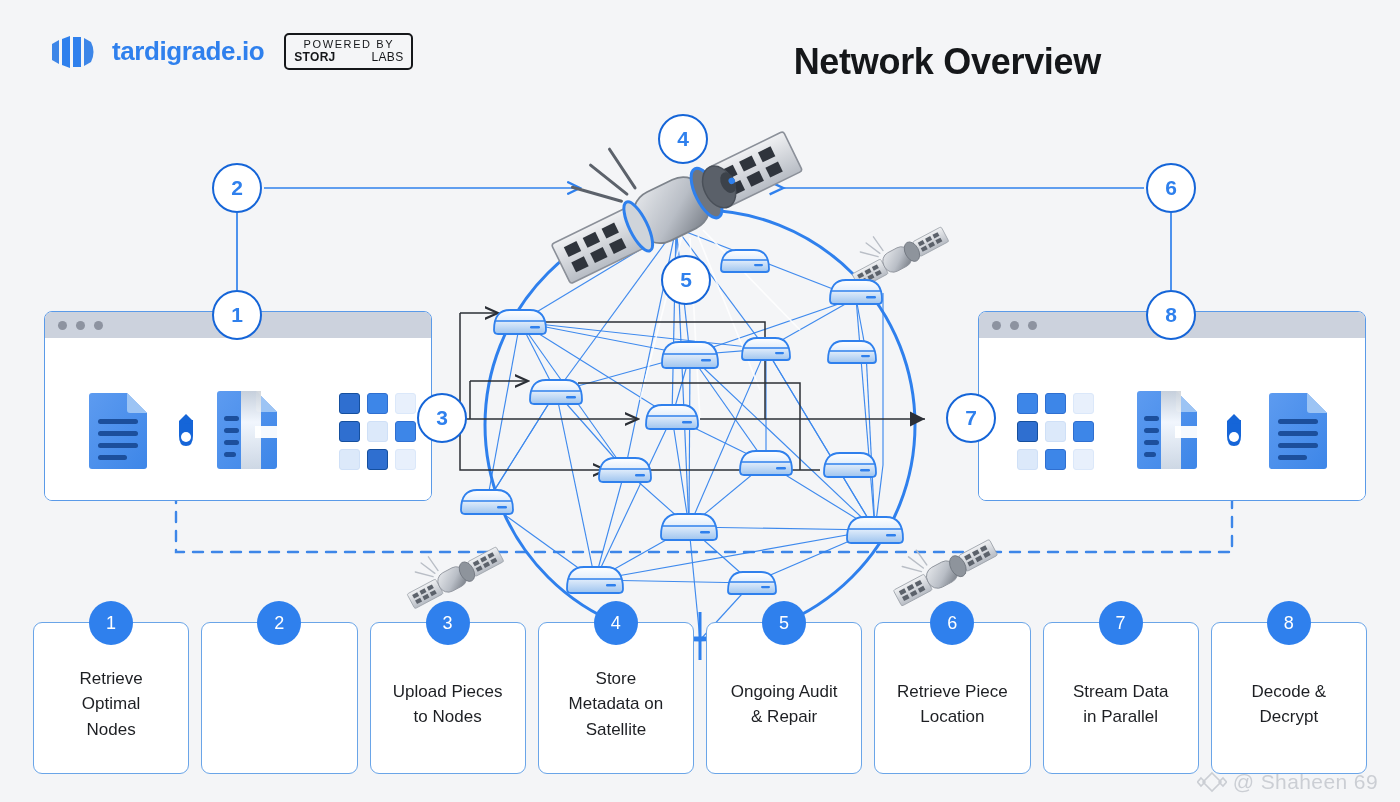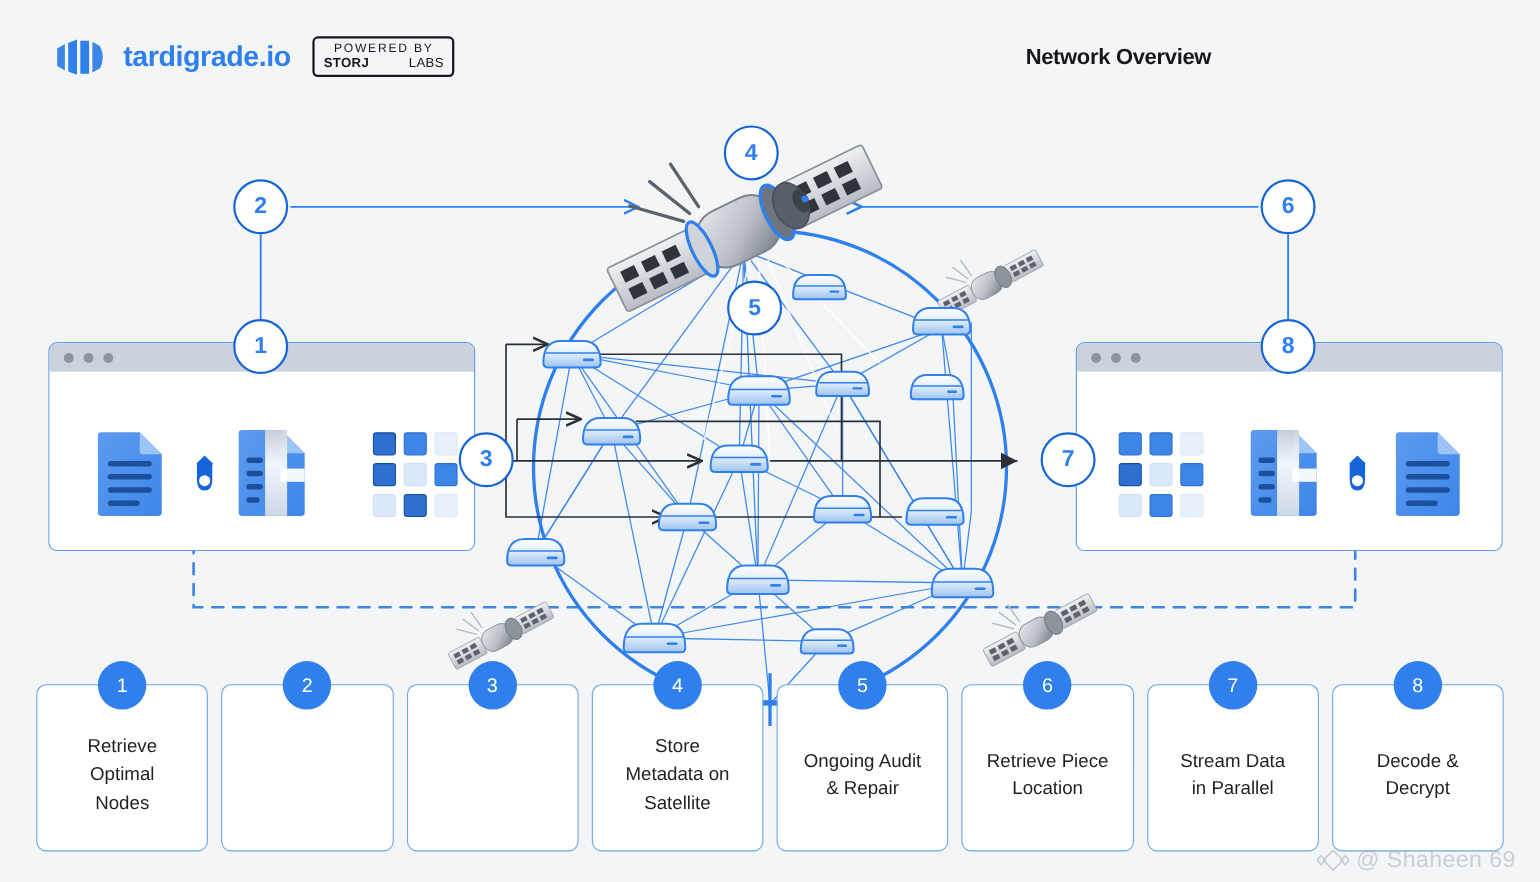--- a/index.html
+++ b/index.html
@@ -56,21 +56,21 @@
   #powered-bottom {
     font-size: 12px;
     letter-spacing: 0.3px;
     color: #15171a;
     font-weight: bold;
   }
   #powered-bottom .thin { font-weight: normal; padding-left: 36px; }
   #page-title {
     position: absolute;
     right: 42px; top: 41px;
-    font-size: 20px;
+    font-size: 36px;
     font-weight: bold;
     color: #15171a;
     letter-spacing: -0.3px;
   }
 
   
   #diagram {
     position: absolute;
     left: 0; top: 0;
   }
@@ -697,20 +697,22 @@
       <span class="card-badge">1</span>
       <span class="card-label">Retrieve
 Optimal
 Nodes</span>
     </div>
     <div class="card">
       <span class="card-badge">2</span>
     </div>
     <div class="card">
       <span class="card-badge">3</span>
+      <span class="card-label">Upload Pieces
+to Nodes</span>
     </div>
     <div class="card">
       <span class="card-badge">4</span>
       <span class="card-label">Store
 Metadata on
 Satellite</span>
     </div>
     <div class="card">
       <span class="card-badge">5</span>
       <span class="card-label">Ongoing Audit

